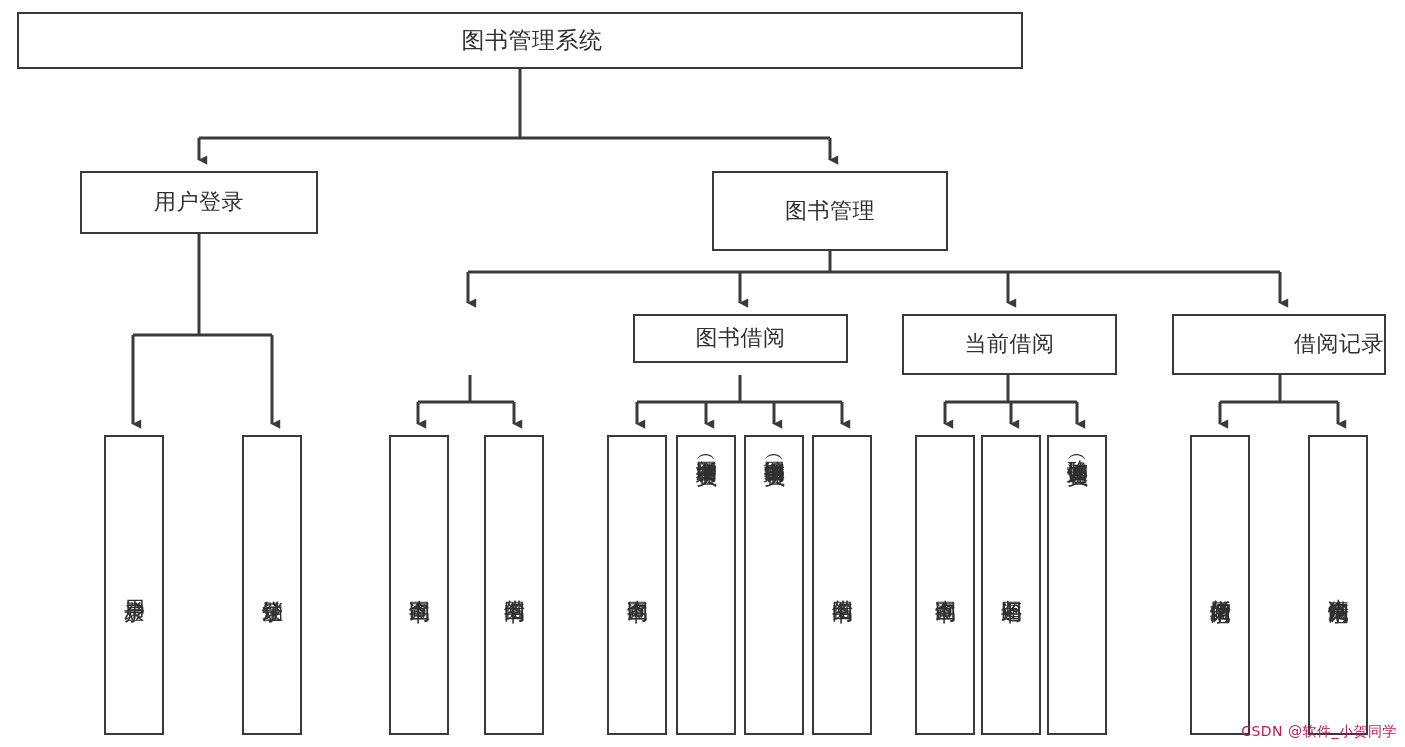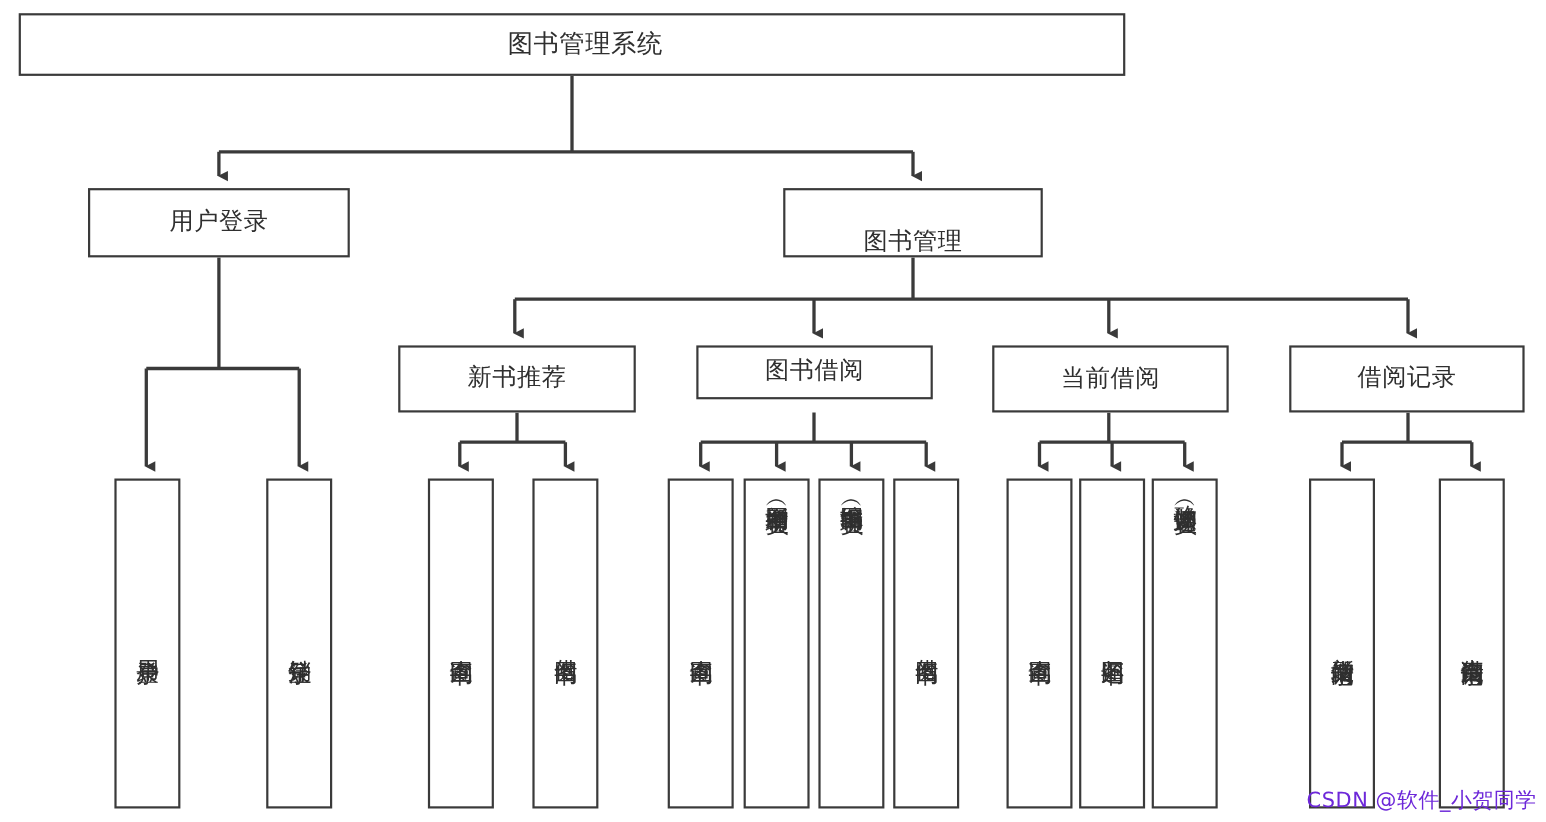--- a/index.html
+++ b/index.html
@@ -66,22 +66,22 @@
     margin-bottom: auto;
   }
   .node-v.center-box {
     align-items: center;
     padding-top: 0;
   }
   #watermark {
     position: absolute;
     right: 8px;
     bottom: 6px;
-    font-size: 19px;
-    color: #6d28d9;
+    font-size: 14px;
+    color: #be185d;
     letter-spacing: 0.5px;
     white-space: nowrap;
   }
 </style>
 </head>
 <body>
 
 <div id="diagram-root">
 
   <svg id="edges-layer" viewBox="0 0 1405 747" xmlns="http://www.w3.org/2000/svg">
@@ -135,34 +135,31 @@
     </g>
   </svg>
 
   <div class="node node-h node-root" style="left: 17px; top: 12px; width: 1006px; height: 57px; padding-left: 24px;">
     <span>图书管理系统</span>
   </div>
 
   <div class="node node-h" style="left: 80px; top: 171px; width: 238px; height: 63px;">
     <span>用户登录</span>
   </div>
-  <div class="node node-h" style="left: 712px; top: 171px; width: 236px; height: 63px; align-items: flex-end;">
+  <div class="node node-h" style="left: 712px; top: 171px; width: 236px; height: 80px;">
     <span>图书管理</span>
   </div>
 
-  <div class="node node-h" style="left: 362px; top: 314px; width: 216px; height: 61px;">
-    <span>新书推荐</span>
-  </div>
   <div class="node node-h" style="left: 633px; top: 314px; width: 215px; height: 49px;">
     <span>图书借阅</span>
   </div>
-  <div class="node node-h" style="left: 902px; top: 314px; width: 215px; height: 61px; font-family: Liberation Serif, serif;">
+  <div class="node node-h" style="left: 902px; top: 314px; width: 215px; height: 61px;">
     <span>当前借阅</span>
   </div>
-  <div class="node node-h" style="left: 1172px; top: 314px; width: 214px; height: 61px;">
+  <div class="node node-h" style="left: 1172px; top: 314px; width: 214px; height: 61px; justify-content: flex-end;">
     <span>借阅记录</span>
   </div>
 
   <div class="node node-v center-box" style="left: 104px; top: 435px; width: 60px; height: 300px;">
     <span class="vtext center">用户登录</span>
   </div>
   <div class="node node-v center-box" style="left: 242px; top: 435px; width: 60px; height: 300px;">
     <span class="vtext center">注销登录</span>
   </div>
   <div class="node node-v center-box" style="left: 389px; top: 435px; width: 60px; height: 300px;">

